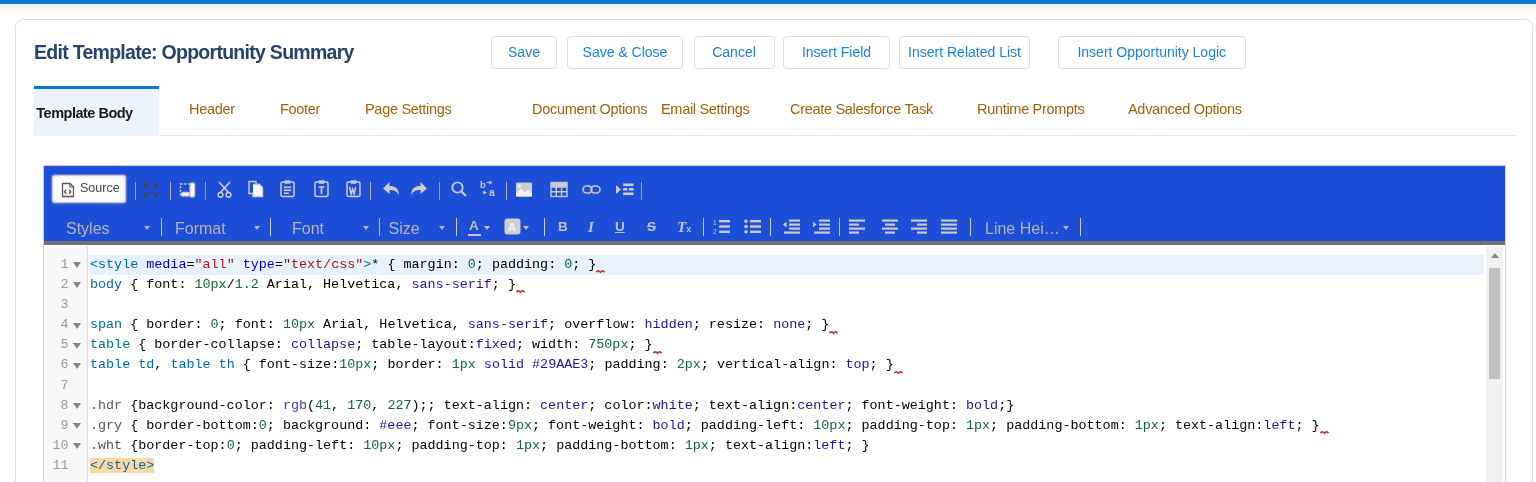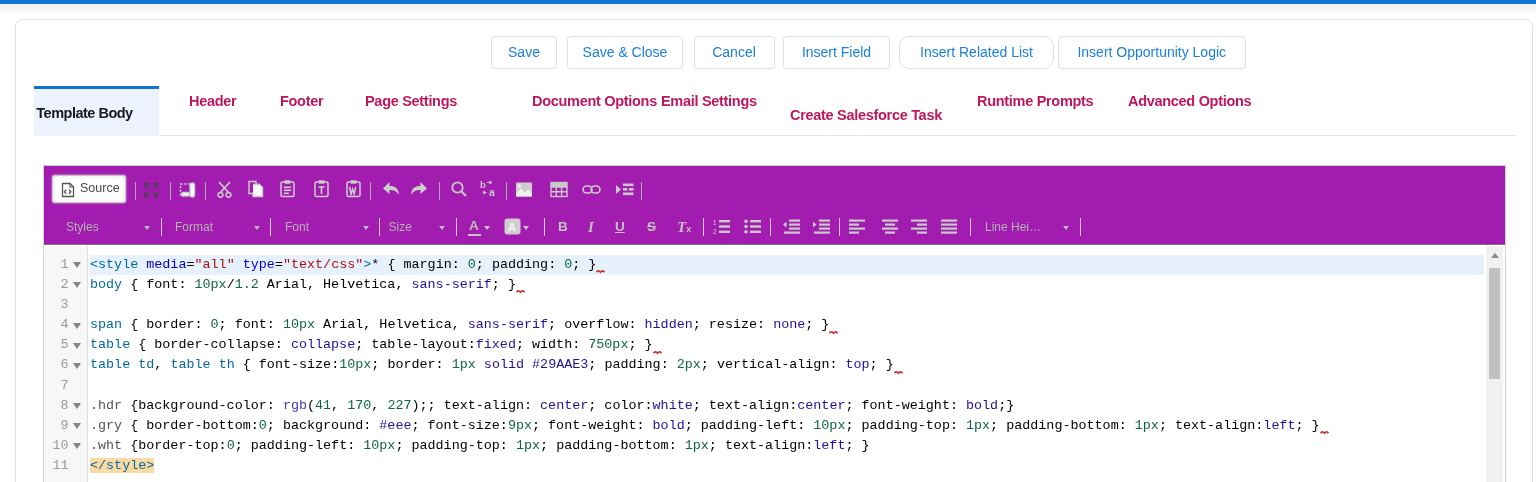--- a/index.html
+++ b/index.html
@@ -14,34 +14,34 @@
   color:#25436b; letter-spacing:-0.72px; }
 .btn { position:absolute; top:16px; height:33px; border:1px solid #dedede; border-radius:4px;
   background:#fff; color:#1b80dc; font-size:14px; line-height:31px; text-align:center; }
 
 .tabs { position:absolute; left:17px; top:66px; width:1483px; height:49.5px;
   border-bottom:1px solid #e8e6e3; }
 .tab-active { position:absolute; left:0.5px; top:0; width:125px; height:49.5px;
   background:#ecf3fe; border-top:3px solid #0b76d3; }
 .tab-active span { position:absolute; left:0; width:102px; top:15.5px; text-align:center;
   font-size:14.5px; font-weight:bold; color:#17191c; letter-spacing:-0.5px; }
-.tab { position:absolute; top:7px; font-size:14.5px; color:#be185d; letter-spacing:-0.3px;font-weight:bold; }
+.tab { position:absolute; top:15px; font-size:14.5px; color:#a16207; letter-spacing:-0.3px; }
 
 .editor { position:absolute; left:27px; top:144.5px; width:1463px; height:326px;
   border:1px solid #d2d2d2; background:#fff; }
-.toolbar { position:absolute; left:0; top:0; width:100%; height:79px; background:#a21caf;
-  border-bottom:1px solid #737373;text-align:center; }
+.toolbar { position:absolute; left:0; top:0; width:100%; height:79px; background:#1d4ed8;
+  border-bottom:4px solid #737373;text-align:center; }
 .sep1 { position:absolute; top:16px; width:1px; height:18px; background:#ababab; }
 .sep2 { position:absolute; top:52px; width:1px; height:18px; background:#cacaca; }
 .ico { position:absolute; }
 .srcbtn { position:absolute; left:8px; top:9.5px; width:74px; height:28px;
   border:1px solid #c6c6c6; border-radius:3px; background:#fff;
   box-shadow:0 0 4px rgba(0,0,0,0.12) inset, 0 0 2px rgba(255,255,255,0.9); }
 .srcbtn span { position:absolute; left:27px; top:5px; font-size:12.5px; color:#484848; }
-.cmb { position:absolute; top:54px; font-size:12px; color:#b4b4b4; }
+.cmb { position:absolute; top:54px; font-size:16px; color:#b4b4b4; }
 .arr { position:absolute; top:60px; width:0; height:0; border-left:3.5px solid transparent;
   border-right:3.5px solid transparent; border-top:4px solid #b9b9b9; }
 .ltr { position:absolute; top:53px; font-size:13.5px; font-weight:bold; color:#c3c3c3; }
 
 .codearea { position:absolute; left:0; top:80px; width:1461px; height:246px; background:#fff; }
 .gutter { position:absolute; left:0; top:0; width:44px; height:100%; background:#f7f7f7;
   border-right:1px solid #ddd; }
 .lnum { position:absolute; left:0; width:24.5px; text-align:right; color:#999;
   font-family:"Liberation Mono", monospace; font-size:13.4px; line-height:20.15px; }
 .fold { position:absolute; left:29px; width:0; height:0; border-left:4.5px solid transparent;
@@ -58,36 +58,37 @@
 .sthumb { position:absolute; left:3px; top:22px; width:11px; height:111px; background:#c1c1c1; }
 .sarr { position:absolute; left:4.5px; top:7px; width:0; height:0;
   border-left:4px solid transparent; border-right:4px solid transparent;
   border-bottom:5px solid #888; }
 </style>
 </head>
 <body>
 <div class="topbar"></div>
 <div class="topshadow"></div>
 <div class="card">
+  <div class="title">Edit Template: Opportunity Summary</div>
   <div class="btn" style="left:475px; width:66px;">Save</div>
   <div class="btn" style="left:551px; width:116px;">Save &amp; Close</div>
   <div class="btn" style="left:677.5px; width:81px;">Cancel</div>
   <div class="btn" style="left:767px; width:107px;">Insert Field</div>
-  <div class="btn" style="left:883px; width:155px;border-radius:10px;">Insert Related List</div>
+  <div class="btn" style="left:883px; width:131px;">Insert Related List</div>
   <div class="btn" style="left:1041.5px; width:188.5px;">Insert Opportunity Logic</div>
   <div class="tabs">
     <div class="tab-active">
         <span>Template Body</span>
       </div>
     <div class="tab" style="left:156px;">Header</div>
     <div class="tab" style="left:247px;">Footer</div>
     <div class="tab" style="left:332px;">Page Settings</div>
     <div class="tab" style="left:466px;margin-left:33px;">Document Options</div>
     <div class="tab" style="left:628px;">Email Settings</div>
-    <div class="tab" style="left:757px;margin-top:14px;">Create Salesforce Task</div>
+    <div class="tab" style="left:757px;">Create Salesforce Task</div>
     <div class="tab" style="left:944px;">Runtime Prompts</div>
     <div class="tab" style="left:1095px;">Advanced Options</div>
   </div>
   <div class="editor">
     <div class="toolbar" id="tbar">
 
       <div class="srcbtn">
         <svg class="ico" style="left:8px;top:6px;" width="14" height="16" viewBox="0 0 14 16">
           <path d="M1.5 1.5 H9 L12.5 5 V14.5 H1.5 Z" fill="none" stroke="#555" stroke-width="1.3"></path>
           <path d="M9 1.5 V5 H12.5" fill="none" stroke="#555" stroke-width="1.1"></path>
@@ -182,21 +183,21 @@
         <rect x="8" y="11.5" width="10.5" height="2.6" fill="#c9c9c9"></rect>
       </svg>
       <div class="sep1" style="left:597px;"></div>
 
       <div class="cmb" style="left:22px;">Styles</div>
       <div class="arr" style="left:100px;"></div>
       <div class="sep2" style="left:117px;"></div>
       <div class="cmb" style="left:131px;">Format</div>
       <div class="arr" style="left:210px;"></div>
       <div class="sep2" style="left:226px;"></div>
-      <div class="cmb" style="left:241px;">Font</div>
+      <div class="cmb" style="left:248px;">Font</div>
       <div class="arr" style="left:319px;"></div>
       <div class="sep2" style="left:334.5px;"></div>
       <div class="cmb" style="left:344.5px;">Size</div>
       <div class="arr" style="left:395px;"></div>
       <div class="sep2" style="left:412px;"></div>
       <div class="ltr" style="left:425px;top:52px;color:#bdbdbd;">A</div>
       <div style="position:absolute;left:424px;top:68px;width:13px;height:2.6px;background:#c4c4c4;"></div>
       <div class="arr" style="left:440px;border-top-color:#c4c4c4;"></div>
       <svg class="ico" style="left:460px;top:52px;" width="17" height="17" viewBox="0 0 17 17">
         <rect x="0.5" y="0.5" width="16" height="16" rx="3" fill="#cfcfcf"></rect>

